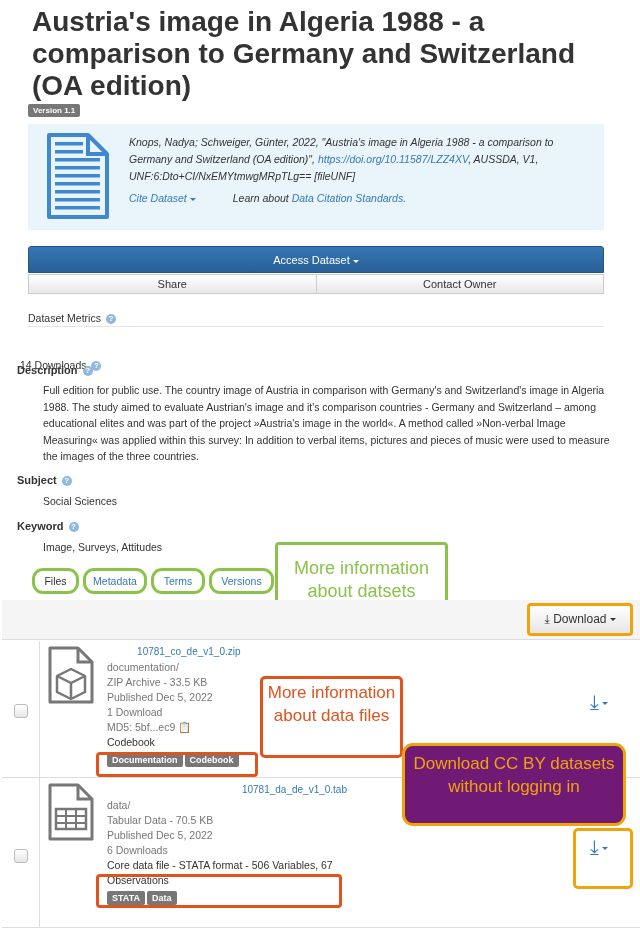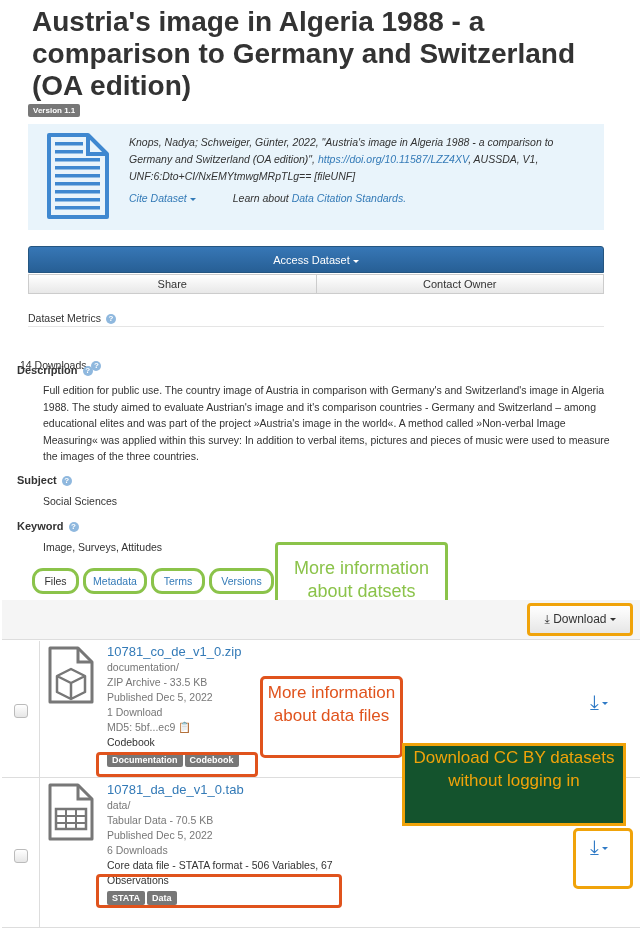--- a/index.html
+++ b/index.html
@@ -60,32 +60,32 @@
   .table-header { position: absolute; left: 2px; top: 600px; width: 638px; height: 40px; background: #f5f5f5; border-bottom: 1px solid #ddd; }
   .download-all {
     position: absolute; left: 527px; top: 603px; width: 106px; height: 33px; border: 3px solid #f0a30a;
     border-radius: 4px; background: linear-gradient(#fff, #e6e6e6); font-size: 12px; line-height: 27px; text-align: center; color: #333;
   }
   .file-row { position: absolute; left: 2px; width: 638px; border-bottom: 1px solid #ddd; background: #fff; }
   .file-row .check-cell { position: absolute; left: 0; top: 0; bottom: 0; width: 38px; border-right: 1px solid #ddd; }
   .checkbox { position: absolute; left: 12px; width: 14px; height: 14px; border: 1px solid #bbb; border-radius: 3px; background: linear-gradient(#fff, #e6e6e6); }
   .file-icon { position: absolute; left: 46px; }
   .file-info { position: absolute; left: 105px; font-size: 10.5px; line-height: 15px; color: #777; }
-  .file-name { font-size: 13px; color: #337ab7; line-height: 17px; }
+  .file-name { font-size: 10px; color: #337ab7; line-height: 17px; text-align: right; }
   .file-desc { color: #333; }
   .tag { display: inline-block; background: #777; color: #fff; font-size: 9px; font-weight: bold; padding: 1px 5px; border-radius: 2px; margin-right: 2px; line-height: 12px; }
   .row-dl { position: absolute; font-size: 20px; color: #2f7ac6; }
   .orange-box { position: absolute; border: 3px solid #e0531d; border-radius: 4px; }
   .orange-callout {
     position: absolute; left: 260px; top: 676px; width: 143px; height: 82px; border: 3px solid #e0531d; border-radius: 5px;
     background: #fff; color: #e0531d; font-size: 17px; line-height: 22.5px; text-align: center; padding-top: 3px;
   }
   .yellow-callout {
-    position: absolute; left: 402px; top: 743px; width: 224px; height: 83px; border: 3px solid #f0a30a; border-radius: 0;
-    background: #14532d; color: #f0a30a; font-size: 17px; line-height: 23px; text-align: center; 
+    position: absolute; left: 402px; top: 743px; width: 224px; height: 83px; border: 3px solid #f0a30a; border-radius: 11px;
+    background: #701a75; color: #f0a30a; font-size: 17px; line-height: 23px; text-align: center; padding-top: 6px;
   }
   .yellow-box { position: absolute; left: 573px; top: 828px; width: 60px; height: 61px; border: 3px solid #f0a30a; border-radius: 5px; }
 </style>
 </head>
 <body>
 
 <h1 class="title">Austria's image in Algeria 1988 - a comparison to Germany and Switzerland (OA edition)</h1>
 <span class="version-badge">Version 1.1</span>
 
 <div class="citation-box">

